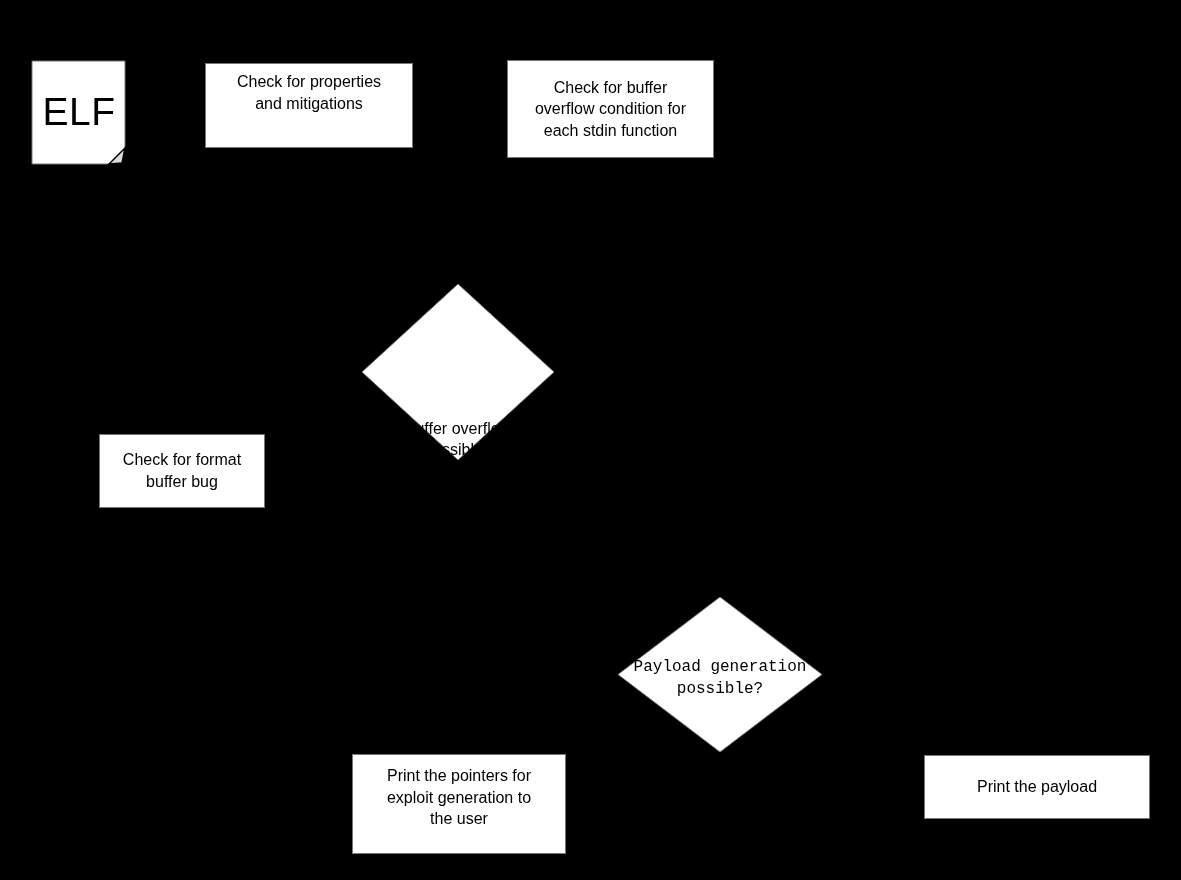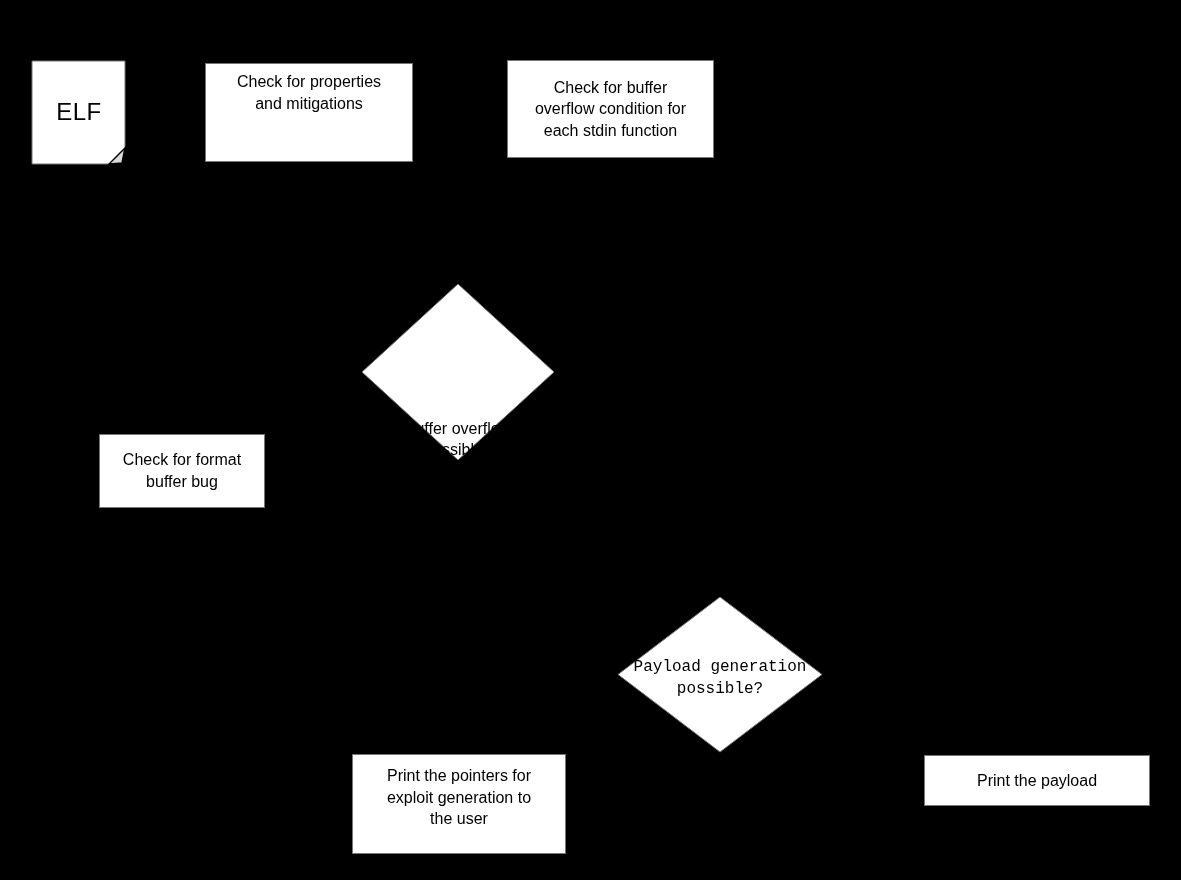--- a/index.html
+++ b/index.html
@@ -50,41 +50,41 @@
     left: 0;
     top: 0;
     right: 0;
     bottom: 0;
     display: flex;
     align-items: center;
     justify-content: center;
     box-sizing: border-box;
   }
   .elf-label {
-    font-size: 24px;
+    font-size: 39px;
     line-height: 1.2;
     letter-spacing: 0.5px;
   }
 </style>
 </head>
 <body>
 
 <div id="canvas">
 
   <div class="node docshape" style="left:31px; top:60px; width:96px; height:107px;">
     <svg width="96" height="107" viewBox="0 0 96 107">
       <polygon points="1,1 94,1 94,88 78,104 1,104" fill="#ffffff" stroke="#757575" stroke-width="1"></polygon>
       <polygon points="94,88 78,104 91,103" fill="#dcdcdc" stroke="#000000" stroke-width="1.5"></polygon>
     </svg>
     <span class="overlay-label" style="height:104px;">
       <span class="label elf-label">ELF</span>
     </span>
   </div>
 
-  <div class="node rect top-align" style="left:205px; top:63px; width:208px; height:99px; padding-top:7px;">
+  <div class="node rect top-align" style="left:205px; top:63px; width:208px; height:85px; padding-top:7px;">
     <span class="label">Check for properties
 and mitigations</span>
   </div>
 
   <div class="node rect" style="left:507px; top:60px; width:207px; height:98px;">
     <span class="label">Check for buffer
 overflow condition for
 each stdin function</span>
   </div>
 
@@ -113,17 +113,17 @@
 possible?</span>
     </span>
   </div>
 
   <div class="node rect" style="left:352px; top:754px; width:214px; height:100px; padding-bottom:13px;">
     <span class="label">Print the pointers for
 exploit generation to
 the user</span>
   </div>
 
-  <div class="node rect" style="left:924px; top:755px; width:226px; height:51px;">
+  <div class="node rect" style="left:924px; top:755px; width:226px; height:64px;">
     <span class="label">Print the payload</span>
   </div>
 
 </div>
 
 </body></html>

